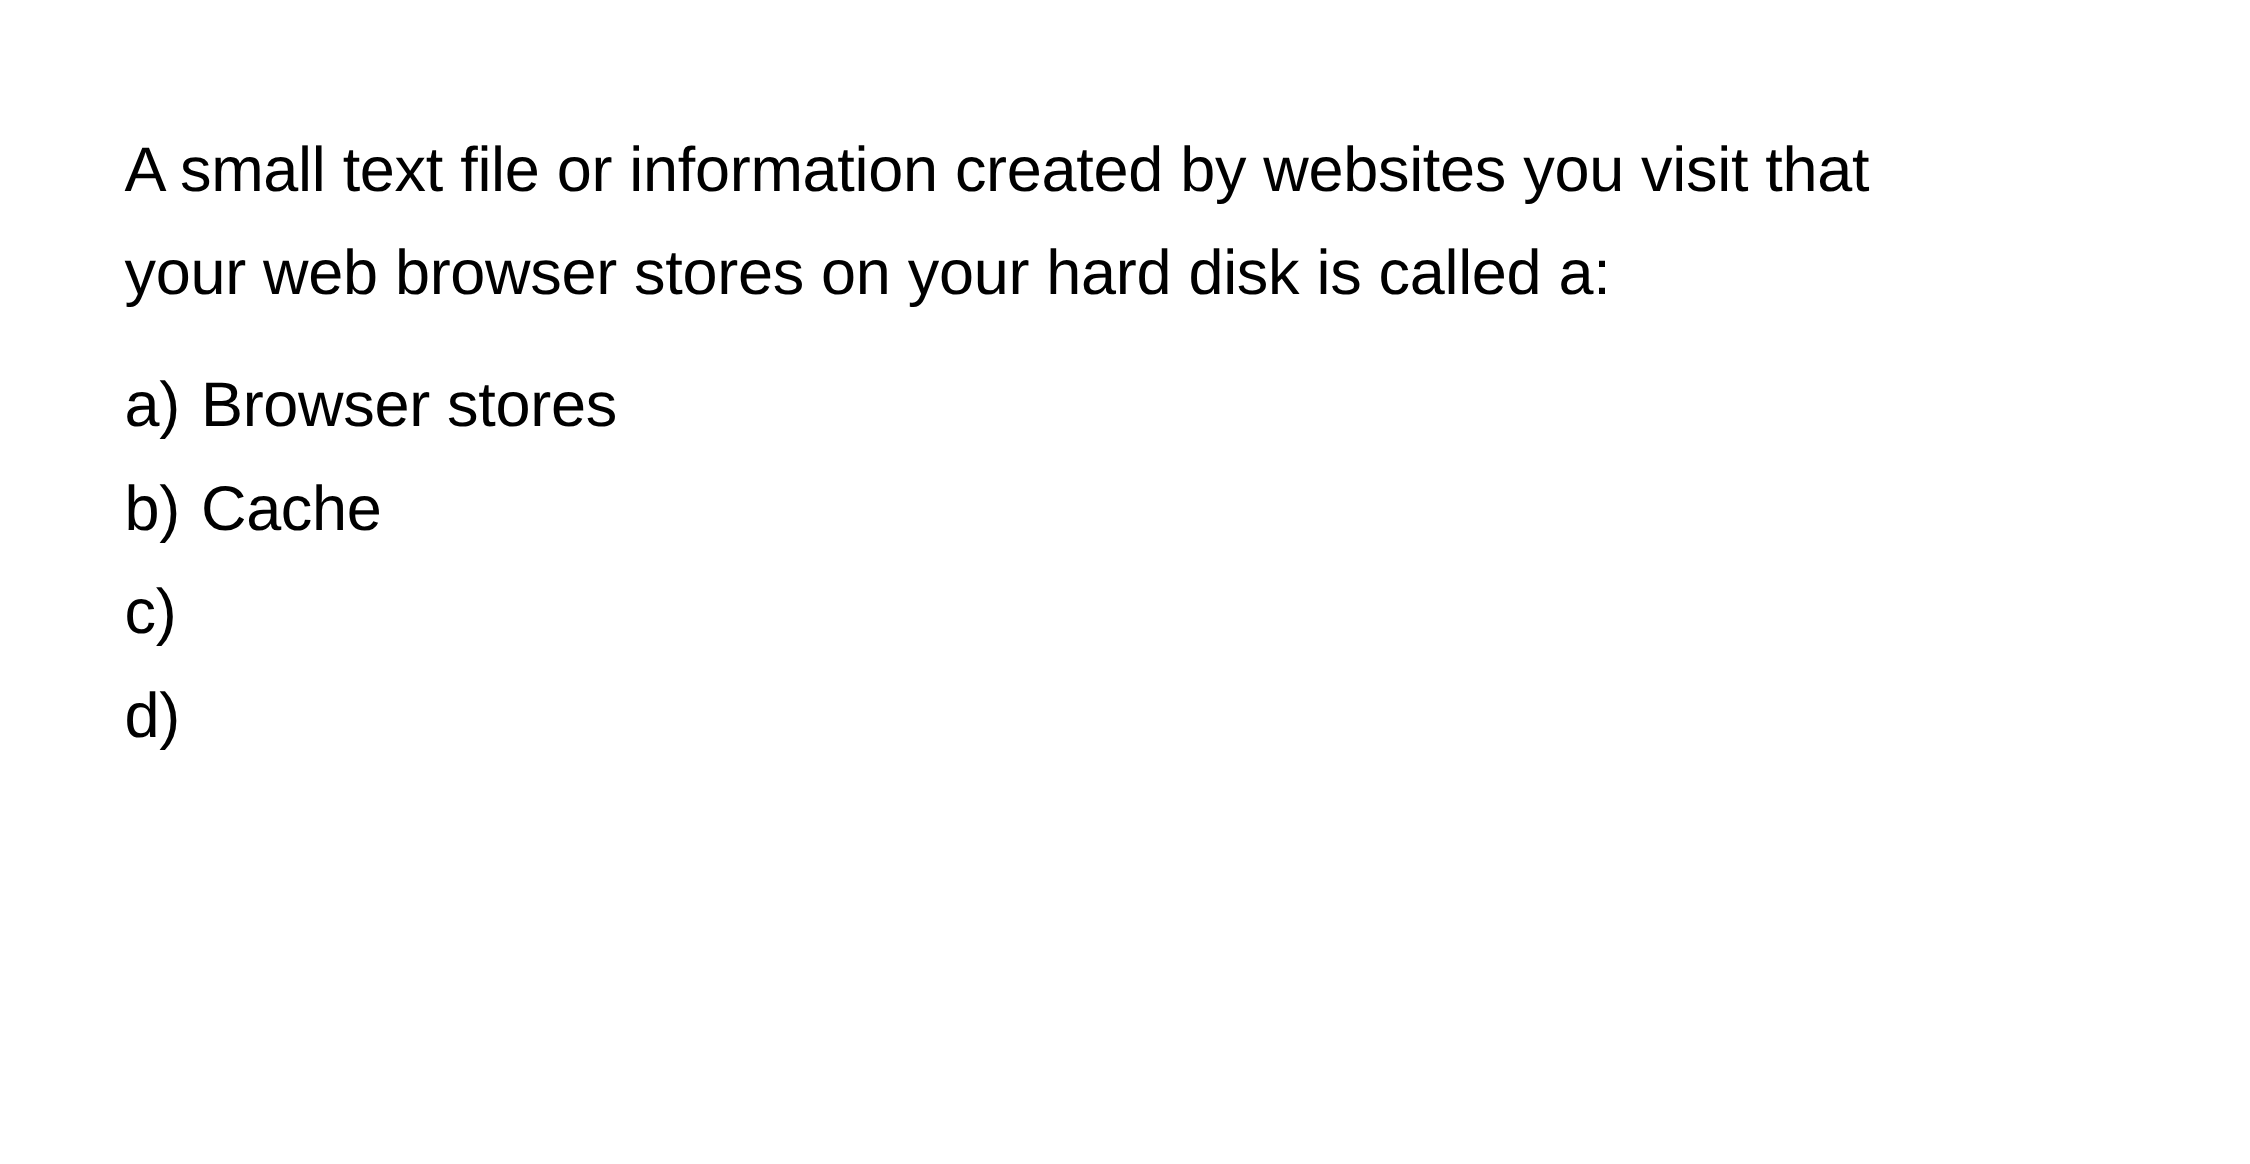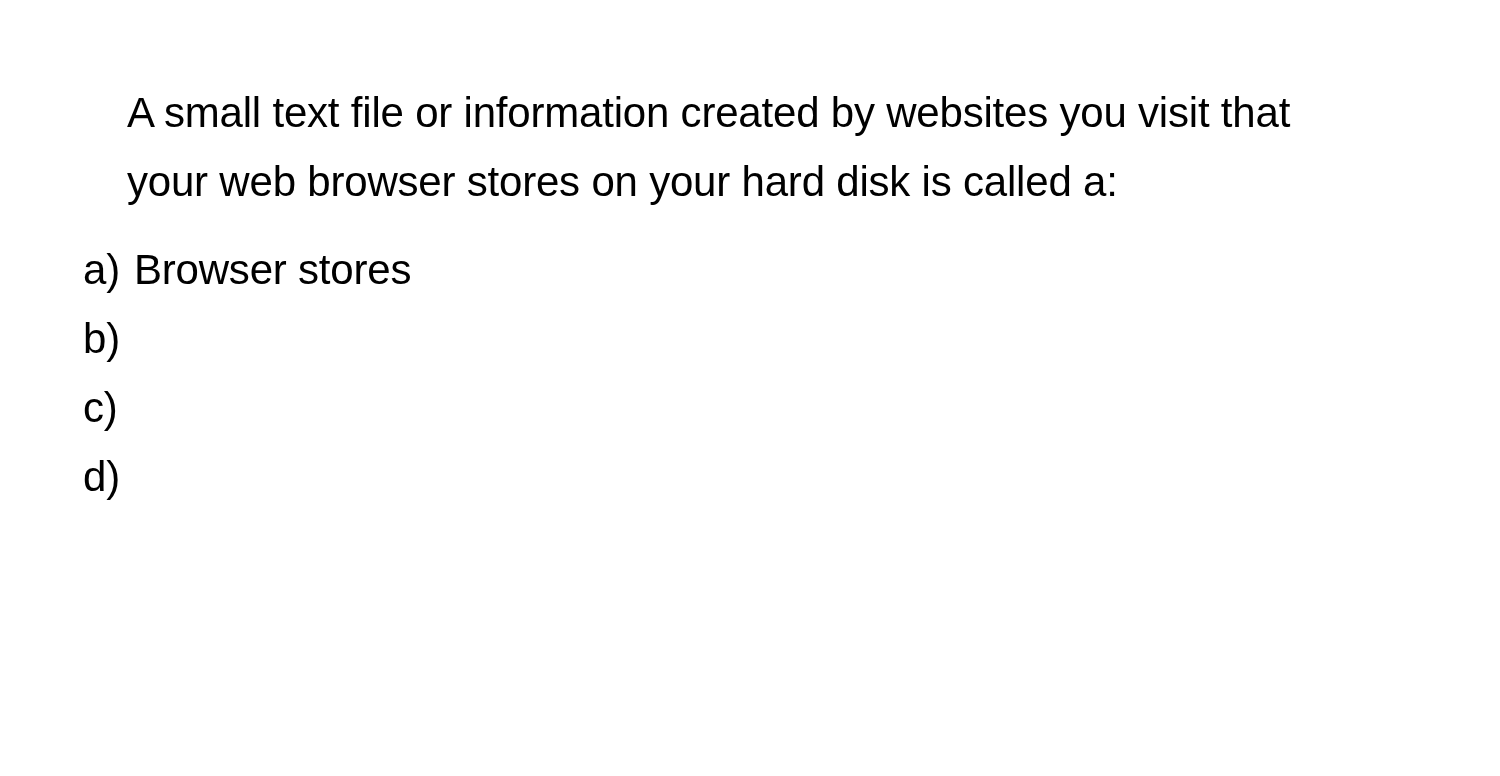--- a/index.html
+++ b/index.html
@@ -15,21 +15,20 @@
       color: #000000;
       padding: 78px 80px 0 83px;
     }
     .question-text {
       font-size: 42px;
       line-height: 1.65;
       font-weight: 400;
       margin-bottom: 18px;
       max-width: 1200px;
       letter-spacing: -0.2px;
-      margin-left: 44px;
     }
     .options {
       display: flex;
       flex-direction: column;
     }
     .option {
       font-size: 42px;
       line-height: 1.65;
       font-weight: 400;
       letter-spacing: -0.2px;
@@ -44,20 +43,21 @@
 
 <div class="question-text">A small text file or information created by websites you visit that your web browser stores on your hard disk is called a:</div>
 
 <div class="options">
   <div class="option">
     <span class="option-label">a)</span>
     <span>Browser stores</span>
   </div>
   <div class="option">
     <span class="option-label">b)</span>
+    <span>Cache</span>
   </div>
   <div class="option">
     <span class="option-label">c)</span>
   </div>
   <div class="option">
     <span class="option-label">d)</span>
   </div>
 </div>
 
 </body></html>

